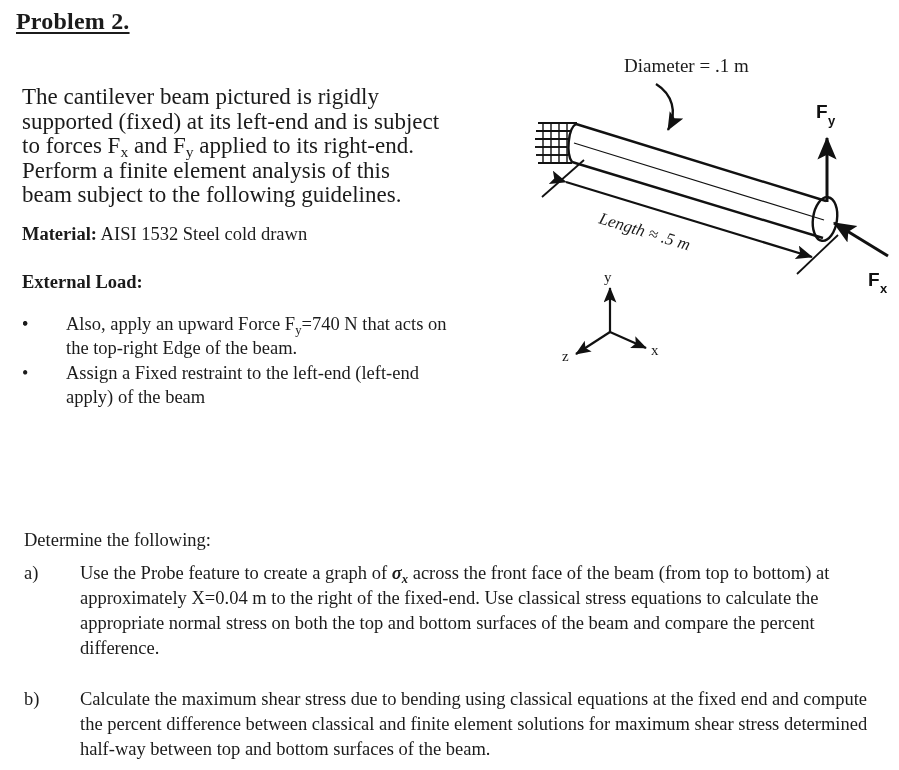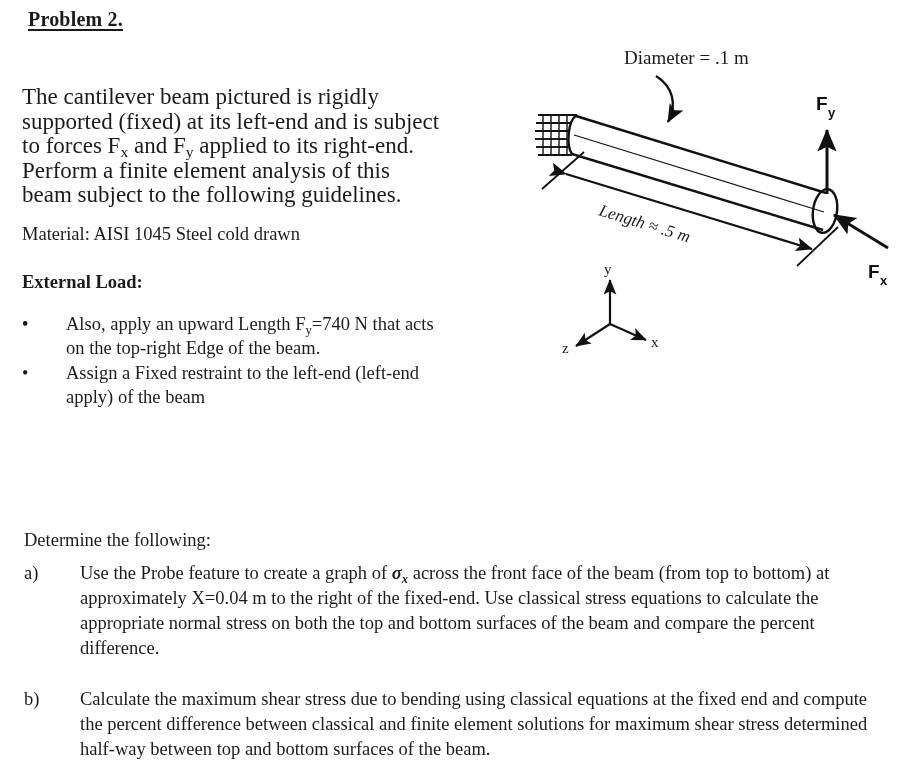--- a/index.html
+++ b/index.html
@@ -16,23 +16,23 @@
     color: #1b1b1b;
   }
   .page {
     position: absolute;
     inset: 0;
   }
 
   
   #problem-title {
     position: absolute;
-    left: 28px;
+    left: 16px;
     top: 8px;
-    font-size: 20px;
+    font-size: 24px;
     font-weight: bold;
     text-decoration: underline;
     text-underline-offset: 3px;
     letter-spacing: 0.2px;
   }
 
   
   #intro-paragraph {
     position: absolute;
     left: 22px;
@@ -44,21 +44,21 @@
 
   
   #material-line {
     position: absolute;
     left: 22px;
     top: 222px;
     font-size: 18.5px;
     line-height: 24.5px;
     white-space: nowrap;
   }
-  #material-line .lbl { font-weight: normal; }
+  #material-line .lbl { font-weight: bold; }
 
   
   #external-load {
     position: absolute;
     left: 22px;
     top: 270px;
     width: 430px;
     font-size: 18.5px;
     line-height: 24.5px;
   }
@@ -113,47 +113,47 @@
     font-weight: bold;
     font-style: italic;
     font-family: Liberation Serif, serif;
   }
   .sigma-x sub { font-weight: bold; font-style: italic; }
 
   
   #beam-figure {
     position: absolute;
     left: 520px;
-    top: 34px;
+    top: 42px;
     width: 379px;
     height: 320px;
   }
   #beam-figure svg { display: block; }
 </style>
 </head>
 <body>
 
 <div class="page">
 
   <div id="problem-title">Problem 2.</div>
 
   <p id="intro-paragraph"><span>The cantilever beam pictured is rigidly supported (fixed) at its left-end and is subject to forces F</span><sub>x</sub><span> and F</span><sub>y</sub><span> applied to its right-end. Perform a finite element analysis of this beam subject to the following guidelines.</span></p>
 
-  <div id="material-line"><span class="lbl">Material:</span> <span>AISI 1045 Steel cold drawn</span></div>
+  <div id="material-line"><span class="lbl">Material:</span> <span>AISI 1532 Steel cold drawn</span></div>
 
   <div id="external-load">
     <span class="section-label">External Load:</span>
 
     <div class="bullet-row">
       <span class="dot">•</span>
     </div>
 
     <div class="bullet-row">
       <span class="dot">•</span>
-      <span class="txt"><span>Also, apply an upward Length F</span><sub>y</sub><span>=740 N that acts on the top-right Edge of the beam.</span></span>
+      <span class="txt"><span>Also, apply an upward Force F</span><sub>y</sub><span>=740 N that acts on the top-right Edge of the beam.</span></span>
     </div>
 
     <div class="bullet-row">
       <span class="dot">•</span>
       <span class="txt"><span>Assign a Fixed restraint to the left-end (left-end apply) of the beam</span></span>
     </div>
   </div>
 
   <div id="determine-block">
     <span id="determine-lead">Determine the following:</span>

